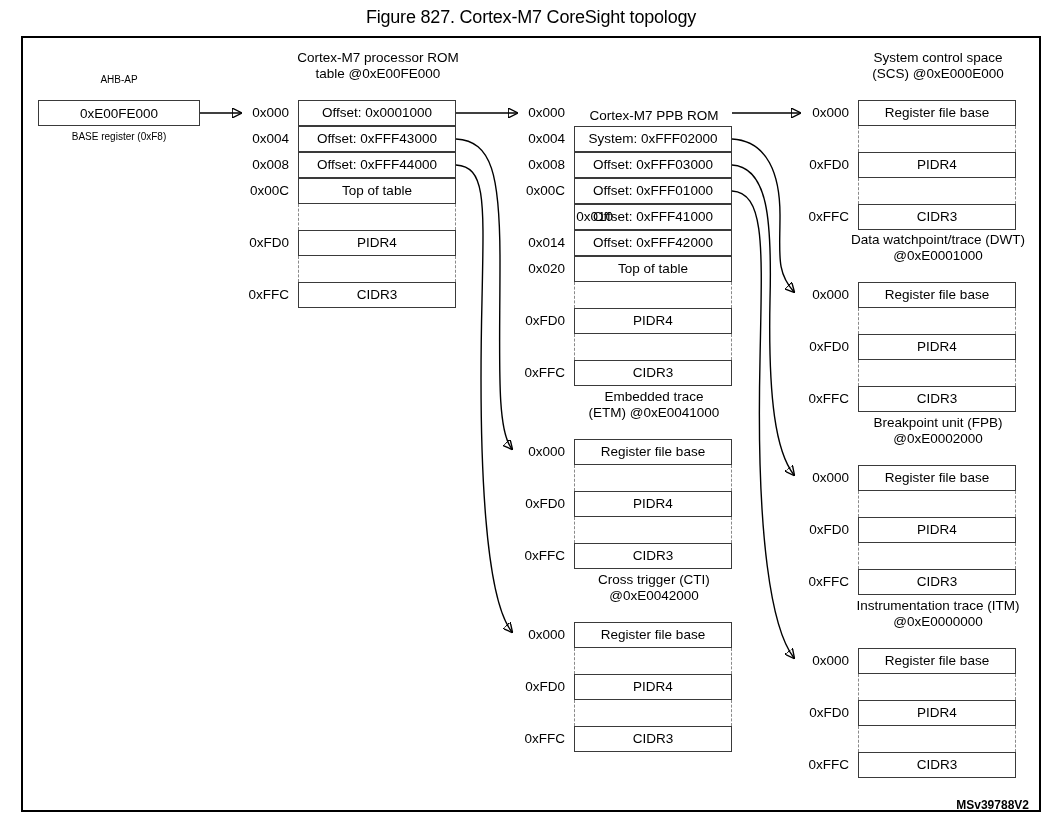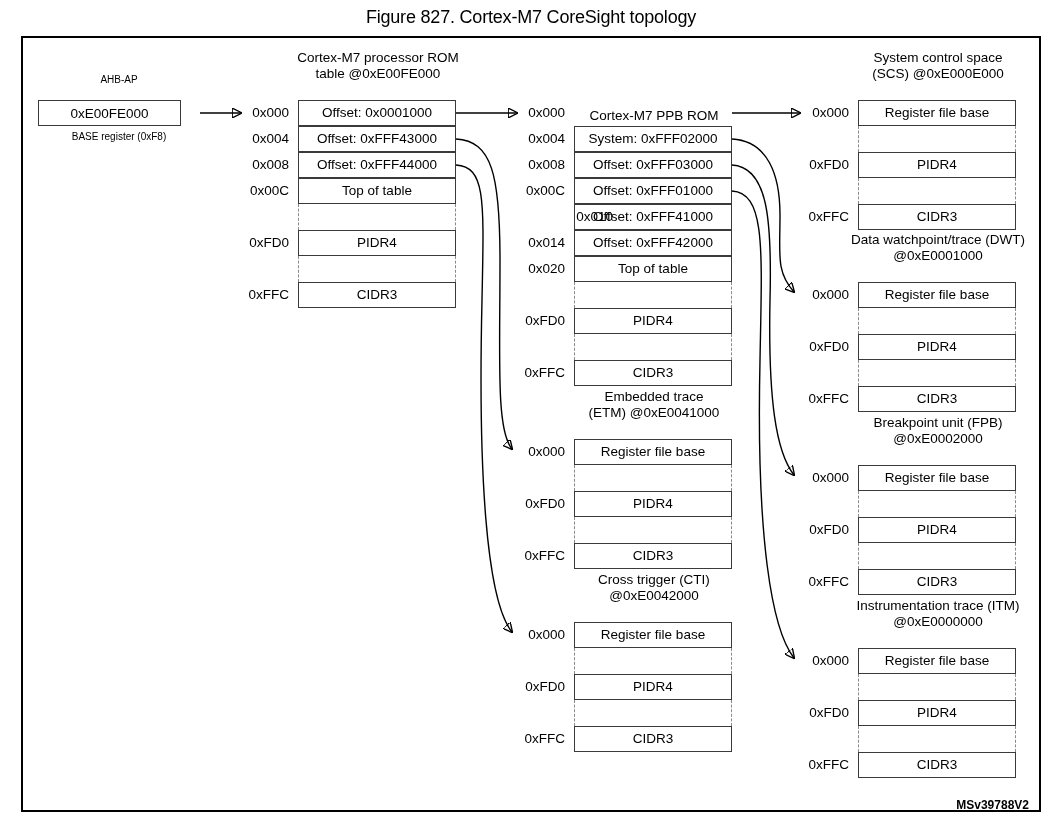--- a/index.html
+++ b/index.html
@@ -56,21 +56,21 @@
 <body>
 
 <div id="figure-title">Figure 827. Cortex-M7 CoreSight topology</div>
 
 <div id="figure-frame"></div>
 
 <div id="diagram">
 
   <div class="grp">
     <div class="plainlabel" style="left:38px;top:74px;width:162px;">AHB-AP</div>
-    <div class="basebox" style="left:38px;top:100px;width:143px;height:26px;">0xE00FE000</div>
+    <div class="basebox" style="left:38px;top:100px;width:162px;height:26px;">0xE00FE000</div>
     <div class="plainlabel" style="left:23px;top:131px;width:192px;">BASE register (0xF8)</div>
   </div>
 
   <div id="tables-host">
       <div class="caption" style="left: 228px; top: 50px; width: 300px;">Cortex-M7 processor ROM
 table @0xE00FE000</div>
       <div class="tbl" style="left: 298px; top: 100px; height: 208px;">
         <div class="row" style="top: 0px;">Offset: 0x0001000</div>
         <div class="row" style="top: 26px;">Offset: 0xFFF43000</div>
         <div class="row" style="top: 52px;">Offset: 0xFFF44000</div>

